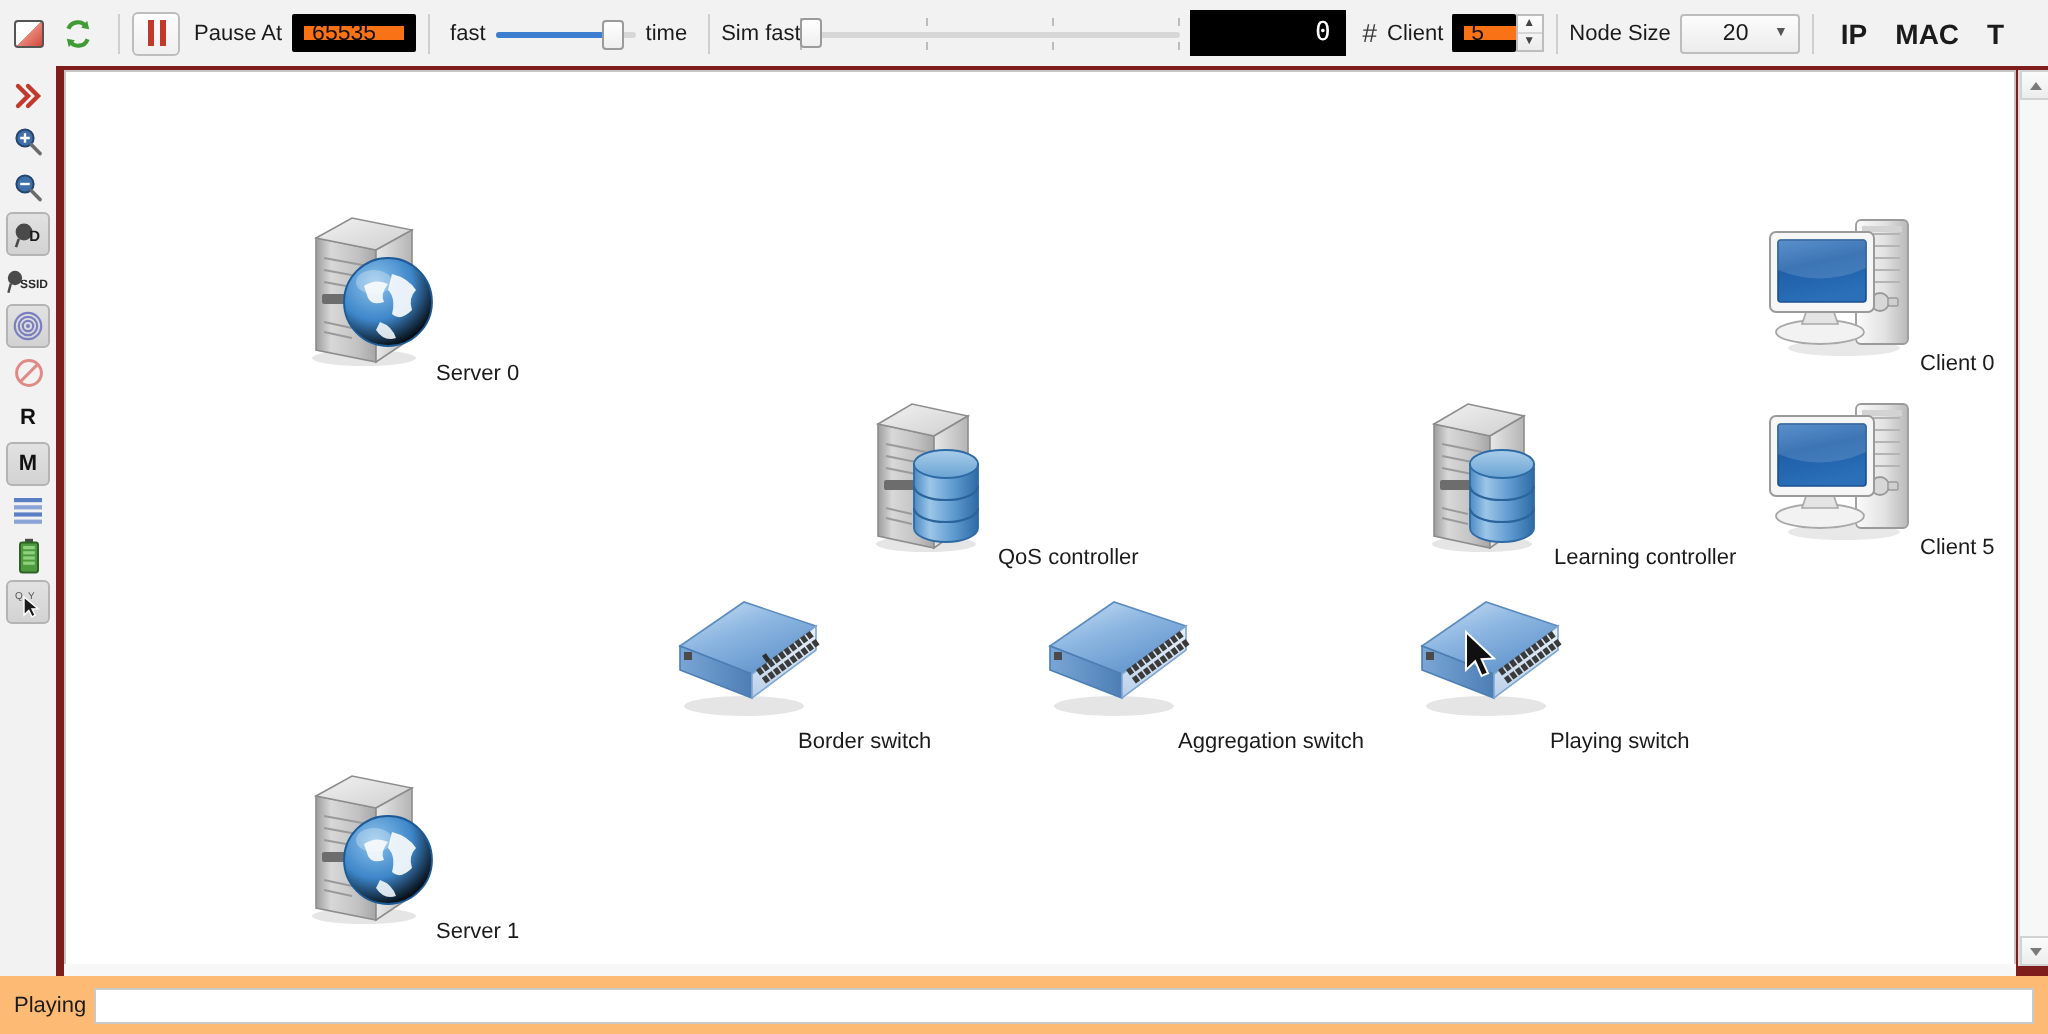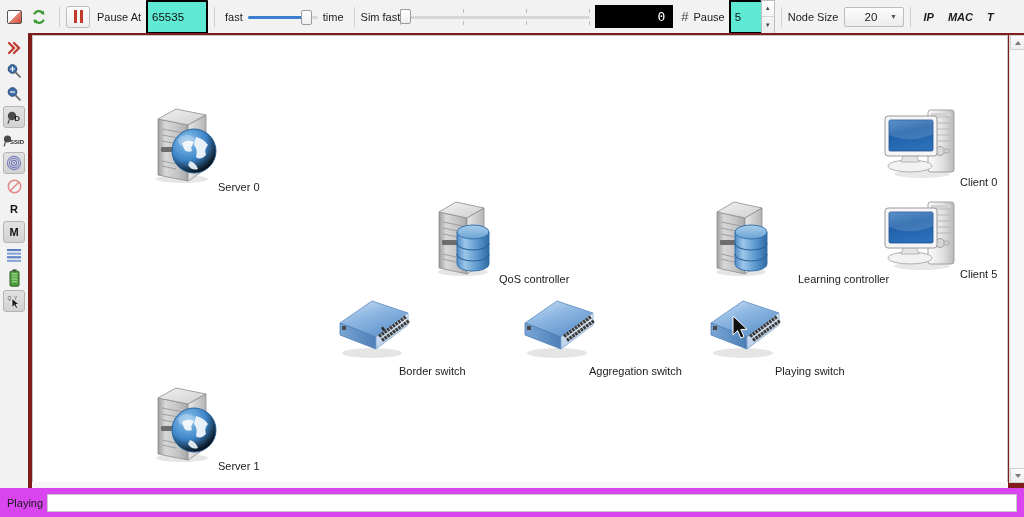--- a/index.html
+++ b/index.html
@@ -54,23 +54,23 @@
     display: flex; align-items: center; justify-content: center;
     gap: 3px;
     box-sizing: border-box;
   }
   .pause-btn i {
     display: block; width: 3px; height: 13px;
     background: #c0392b;
   }
 
   .field {
-    border: 2px solid #000000;
-    background: #5eead4;
-    height: 34px;
+    border: 6px solid #000000;
+    background: #f97316;
+    height: 19px;
     box-sizing: border-box;
     font-family: "Liberation Sans", sans-serif;
     font-size: 11.5px;
     color: #111;
     padding: 0 4px;
     line-height: 17px;
     border-radius: 1px;
   }
   #pause-at-input { width: 62px; margin-left: 5px; }
 
@@ -156,22 +156,22 @@
     padding-left: 20px;
     font-size: 11.5px;
     flex: none;
   }
   .combo .val { min-width: 20px; }
   .combo .arrow {
     width: 18px; text-align: center; font-size: 7px; color: #555;
   }
 
   .tb-btn {
-    font-size: 11px; font-weight: bold; color: #1b1b1b;
-    padding: 2px 7px; white-space: nowrap; font-style: italic;
+    font-size: 14px; font-weight: bold; color: #1b1b1b;
+    padding: 2px 7px; white-space: nowrap;
   }
 
   
   #tool-strip {
     position: absolute; left: 0; top: 33px;
     width: 28px; height: 455px;
     background: #f2f2f2;
     display: flex; flex-direction: column; align-items: center;
     padding-top: 4px;
     box-sizing: border-box;
@@ -241,21 +241,21 @@
   .node-label {
     position: absolute;
     font-size: 11px; color: #1b1b1b;
     white-space: nowrap;
   }
 
   
   #statusbar {
     position: absolute; left: 0; bottom: 0;
     width: 1024px; height: 29px;
-    background: #d946ef;
+    background: #fdba74;
     display: flex; align-items: center;
     padding-left: 7px;
     box-sizing: border-box;
   }
   #status-label { font-size: 11px; margin-right: 4px; }
   #status-field {
     flex: 1; height: 18px; margin-right: 7px;
     background: #ffffff;
     border: 1px solid #c9c9c9;
     box-sizing: border-box;
@@ -313,21 +313,21 @@
     <div class="tick" style="left:189px;top:3px;"></div>
     <div class="tick" style="left:189px;top:15px;"></div>
     <div class="knob"></div>
   </div>
 
   <div id="sim-lcd">
     <span>0</span>
   </div>
 
   <span class="hash-icon">#</span>
-  <span class="tb-label">Pause</span>
+  <span class="tb-label">Client</span>
   <div class="spin-wrap">
     <input class="field" id="lines-input" type="text" value="5" style="">
     <div class="spin-btns">
       <div>▲</div>
       <div>▼</div>
     </div>
   </div>
 
   <div class="tb-sep"></div>
 
@@ -584,21 +584,21 @@
             <path d="M16 61 L29 64"></path>
         </g>
         <rect x="15" y="42" width="21" height="5" rx="1" fill="#6d6d6d"></rect>
         <g>
           <path d="M30 34 L30 66 A16 7 0 0 0 62 66 L62 34 Z" fill="url(#gDbBody)" stroke="#2e6ba5" stroke-width="0.9"></path>
           <ellipse cx="46" cy="34" rx="16" ry="7" fill="url(#gDbTop)" stroke="#2e6ba5" stroke-width="0.9"></ellipse>
           <path d="M30 45 A16 7 0 0 0 62 45" fill="none" stroke="#2b639b" stroke-width="1.1"></path>
           <path d="M30 56 A16 7 0 0 0 62 56" fill="none" stroke="#2b639b" stroke-width="1.1"></path>
         </g>
       </svg>
-      <span class="node-label" style="left:72px; top:75px;margin-left:21px;">Learning controller</span>
+      <span class="node-label" style="left:72px; top:75px;">Learning controller</span>
     </div>
 
     <div class="node" style="left:301px; top:259px;">
       <svg width="80" height="68" viewBox="0 0 80 68">
         <ellipse cx="38" cy="58" rx="30" ry="5" fill="#000" opacity="0.10"></ellipse>
         <path d="M6 28 L38 6 L74 18 L42 42 Z" fill="url(#gSwTop)" stroke="#5c8cc0" stroke-width="0.8"></path>
         <path d="M6 28 L42 42 L42 54 L6 40 Z" fill="url(#gSwSide)" stroke="#4c7eb5" stroke-width="0.8"></path>
         <path d="M42 42 L74 18 L74 30 L42 54 Z" fill="url(#gSwFront)" stroke="#7fa7d2" stroke-width="0.8"></path>
         <g fill="#2e2e2e">
           <rect x="47" y="33" width="2.4" height="4" transform="rotate(-36 47 33)"></rect>

